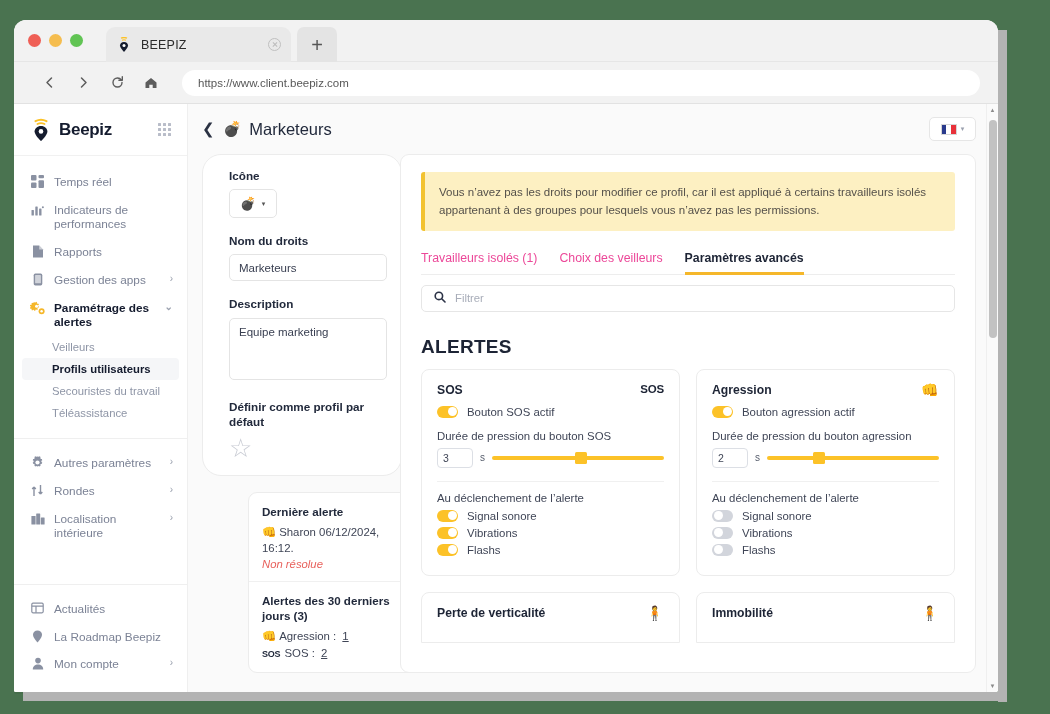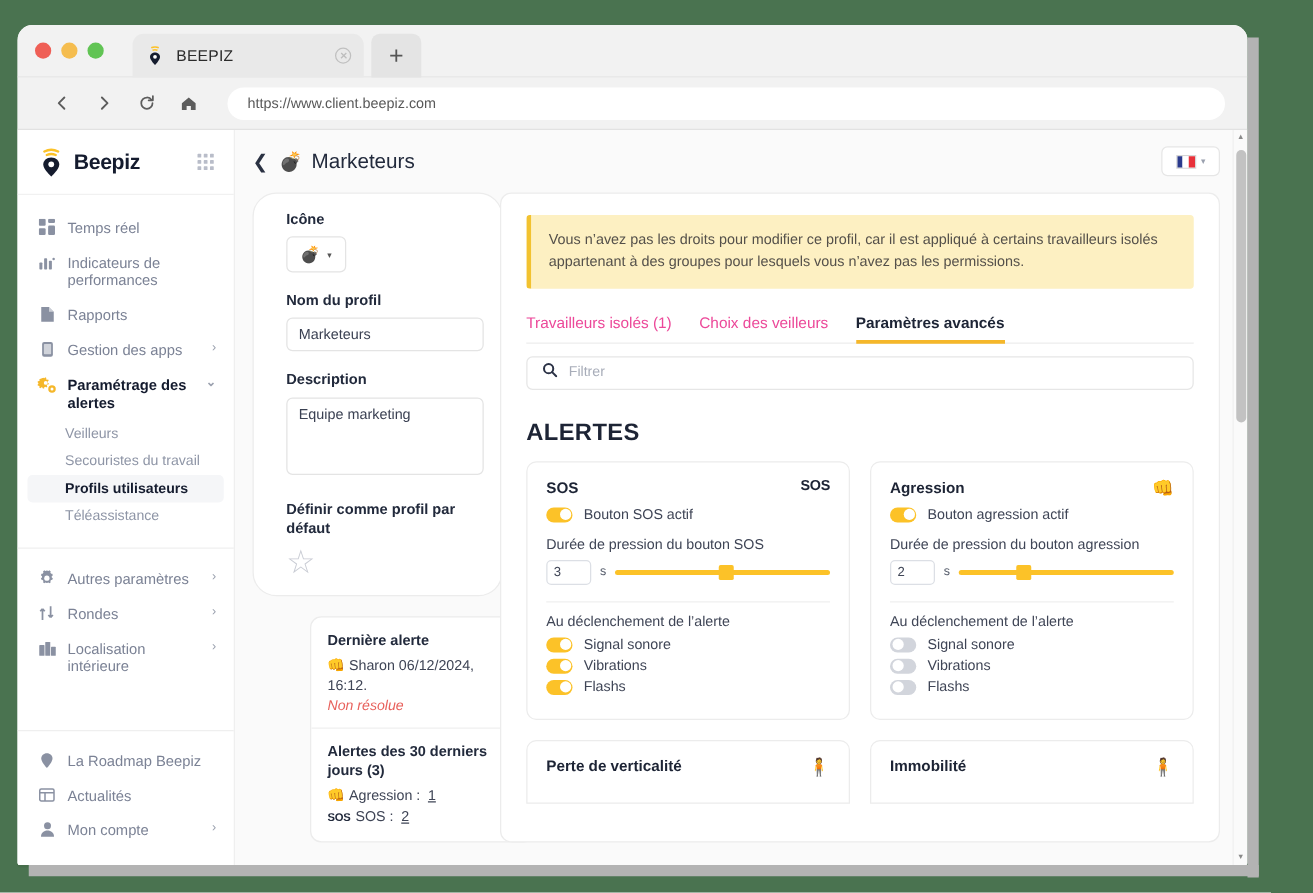--- a/index.html
+++ b/index.html
@@ -340,22 +340,22 @@
               <circle cx="6.6" cy="5.3" r="1.55" fill="#fff"></circle>
               <circle cx="11.6" cy="10.2" r="3" fill="currentColor"></circle>
               <circle cx="11.6" cy="10.2" r="1.2" fill="#fff"></circle>
             </svg>
           </span>
           <span class="lbl">Paramétrage des alertes</span>
           <span class="chev">⌄</span>
         </div>
 
         <div class="subitem">Veilleurs</div>
+        <div class="subitem sel">Profils utilisateurs</div>
         <div class="subitem">Secouristes du travail</div>
-        <div class="subitem sel">Profils utilisateurs</div>
         <div class="subitem">Téléassistance</div>
 
         <div class="nav-sep"></div>
 
         <div class="navitem">
           <span class="ic">
             <svg width="13" height="13" viewBox="0 0 13 13" fill="currentColor">
                 <path d="M6.5 0.4 l1.3 .35 .75-.55 1.05 .9 -.35 .9 .65 .9 .95 .05 .4 1.35 -.85 .55 0 1.1 .85 .55 -.4 1.35 -.95 .05 -.65 .9 .35 .9 -1.05 .9 -.75-.55 -1.3 .35 -1.3-.35 -.75 .55 -1.05-.9 .35-.9 -.65-.9 -.95-.05 -.4-1.35 .85-.55 0-1.1 -.85-.55 .4-1.35 .95-.05 .65-.9 -.35-.9 1.05-.9 .75 .55z"></path>
                 <circle cx="6.5" cy="6.5" r="2.1" fill="#fff"></circle>
               </svg>
@@ -384,34 +384,34 @@
           <span class="lbl">Localisation intérieure</span>
           <span class="chev">›</span>
         </div>
       </div>
 
       <div class="sidebar-spacer"></div>
 
       <div style="border-top:1px solid #efefef;padding:10px 0 14px 0;">
         <div class="navitem">
           <span class="ic">
-            <svg width="11" height="13" viewBox="0 0 11 13" fill="currentColor">
-                <path d="M5.5 0.6 C2.9 .6 1 2.5 1 4.7 C1 7.6 5.5 12.4 5.5 12.4 C5.5 12.4 10 7.6 10 4.7 C10 2.5 8.1 .6 5.5 .6 Z"></path>
-              </svg>
-          </span>
-          <span class="lbl">La Roadmap Beepiz</span>
-        </div>
-        <div class="navitem">
-          <span class="ic">
             <svg width="13" height="12" viewBox="0 0 13 12" fill="none" stroke="currentColor" stroke-width="1.2">
                 <rect x="0.8" y="1.2" width="11.4" height="9.6" rx="1.2"></rect>
                 <path d="M0.8 4.2 H12.2 M5 4.2 V10.8"></path>
               </svg>
           </span>
           <span class="lbl">Actualités</span>
+        </div>
+        <div class="navitem">
+          <span class="ic">
+            <svg width="11" height="13" viewBox="0 0 11 13" fill="currentColor">
+                <path d="M5.5 0.6 C2.9 .6 1 2.5 1 4.7 C1 7.6 5.5 12.4 5.5 12.4 C5.5 12.4 10 7.6 10 4.7 C10 2.5 8.1 .6 5.5 .6 Z"></path>
+              </svg>
+          </span>
+          <span class="lbl">La Roadmap Beepiz</span>
         </div>
         <div class="navitem">
           <span class="ic">
             <svg width="12" height="13" viewBox="0 0 12 13" fill="currentColor">
                 <circle cx="6" cy="3.6" r="2.8"></circle>
                 <path d="M0.8 12.4 C0.8 9.2 3.1 7.4 6 7.4 C8.9 7.4 11.2 9.2 11.2 12.4 Z"></path>
               </svg>
           </span>
           <span class="lbl">Mon compte</span>
           <span class="chev">›</span>
@@ -439,21 +439,21 @@
         <div class="colwrap">
 
           <div style="flex:none;width:180px;">
             <div class="leftcard">
               <div class="flabel">Icône</div>
               <div class="iconsel">
                 <span class="em">💣</span>
                 <span class="cv">▾</span>
               </div>
 
-              <div class="flabel">Nom du profil</div>
+              <div class="flabel">Nom du droits</div>
               <input class="inp" value="Marketeurs" style="">
 
               <div class="flabel">Description</div>
               <textarea class="tarea" style="">Equipe marketing</textarea>
 
               <div class="flabel">Définir comme profil par défaut</div>
               <div class="star">☆</div>
               <div style="height:14px"></div>
             </div>
 

